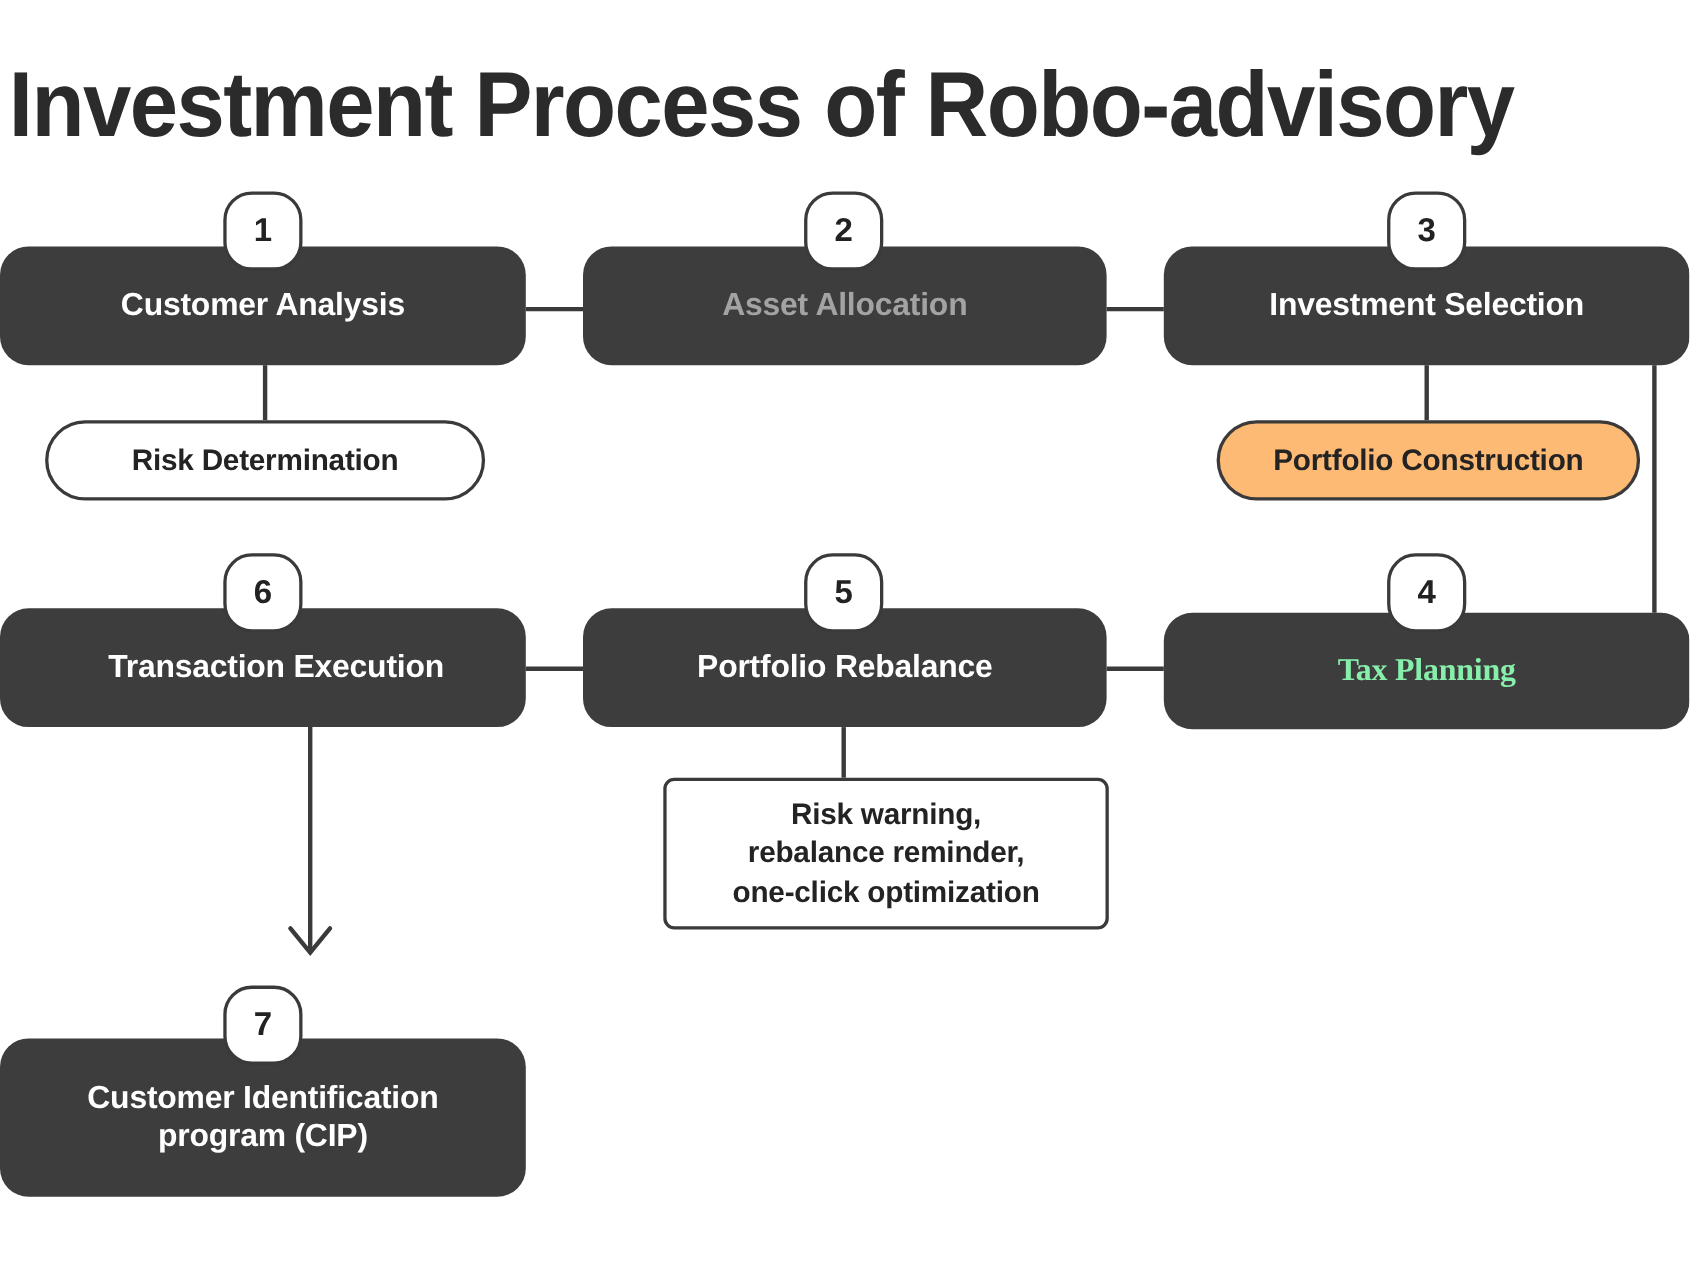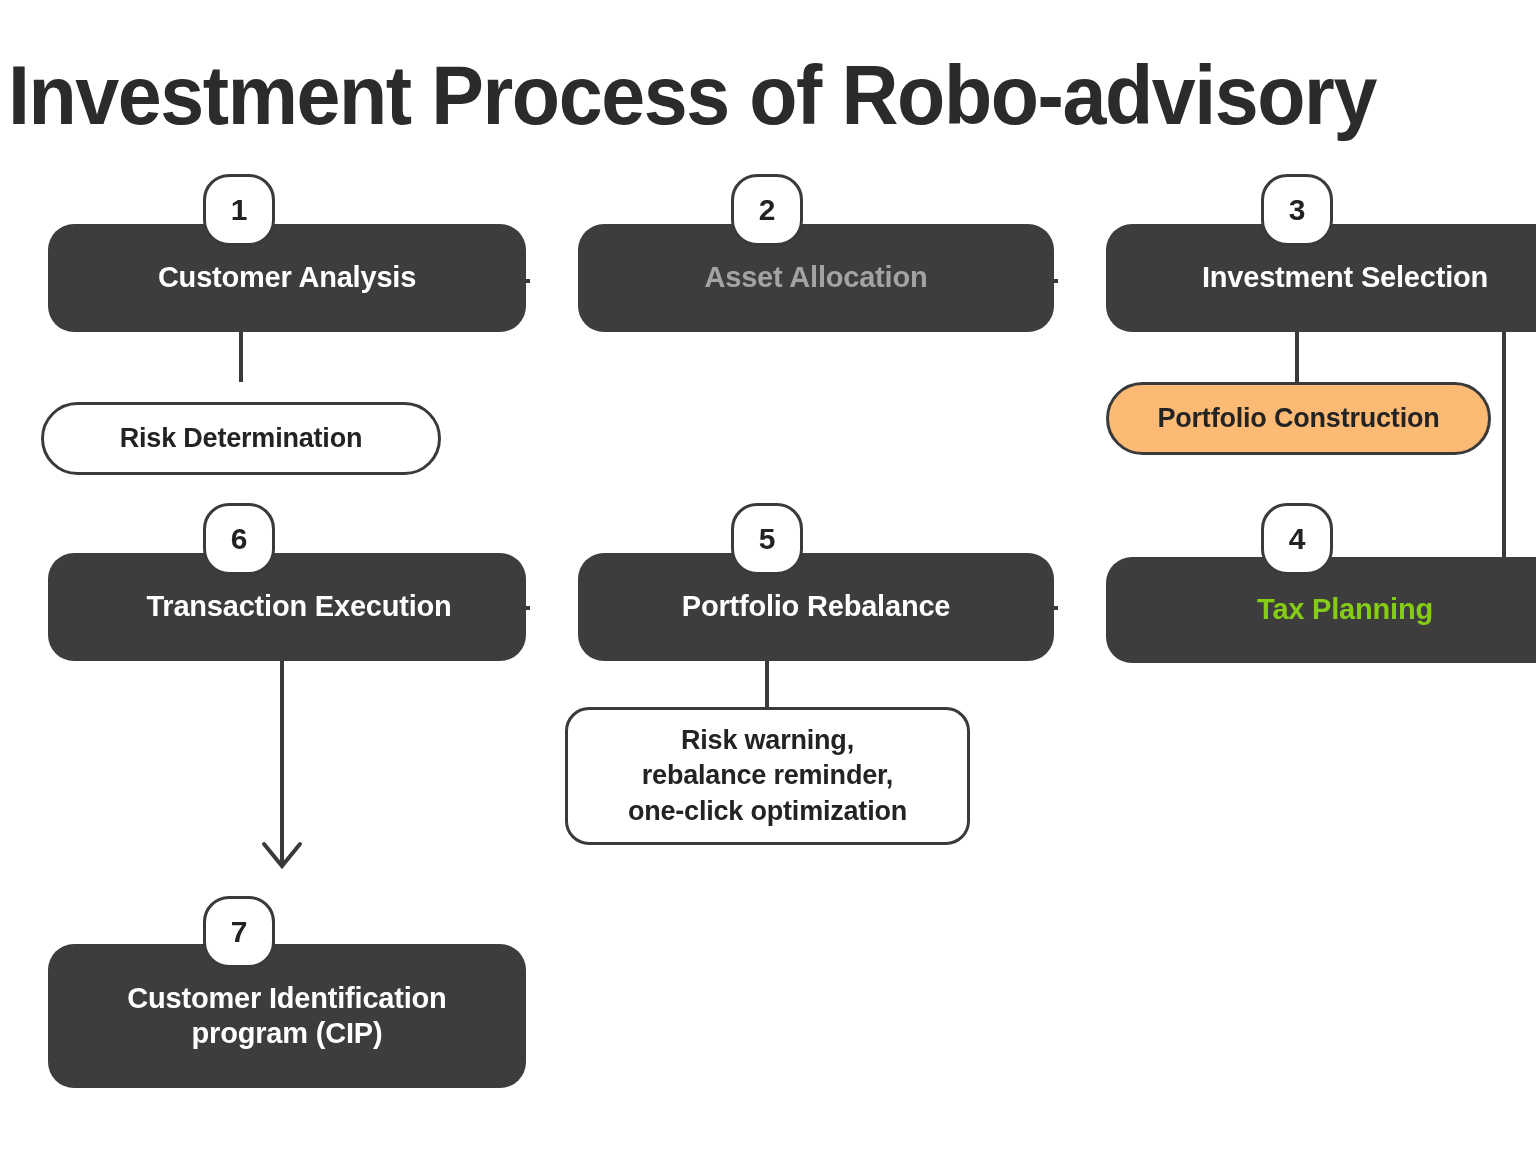--- a/index.html
+++ b/index.html
@@ -49,21 +49,20 @@
 
   
   .step-box {
     position: absolute;
     background: #3e3d3d;
     border-radius: 26px;
     display: flex;
     align-items: center;
     justify-content: center;
     box-sizing: border-box;
-    margin-left: 48px;
   }
   .step-label {
     color: #ffffff;
     font-size: 29px;
     font-weight: 700;
     text-align: center;
     line-height: 1.22;
     letter-spacing: -0.2px;
     padding: 0 14px;
     white-space: pre-line;
@@ -95,21 +94,21 @@
     position: absolute;
     background: #ffffff;
     border: 3px solid #3a3a3a;
     border-radius: 40px;
     display: flex;
     align-items: center;
     justify-content: center;
     box-sizing: border-box;
     z-index: 3;
   }
-  .detail-pill.multi { border-radius: 24px; }
+  .detail-pill.multi { border-radius: 10px; margin-left: 38px; }
   .detail-label {
     color: #232323;
     font-size: 27px;
     font-weight: 700;
     text-align: center;
     line-height: 1.32;
     letter-spacing: -0.2px;
     padding: 0 12px;
     white-space: pre-line;
   }
@@ -147,21 +146,21 @@
       <div class="step-badge" style="left: 731px; top: 174px; border-color: rgb(58, 58, 58);">
         <span>2</span>
       </div>
       <div class="step-box" style="left: 1058px; top: 224px; width: 478px; height: 108px; background: rgb(62, 61, 61);">
         <div class="step-label" style="color: rgb(255, 255, 255);">Investment Selection</div>
       </div>
       <div class="step-badge" style="left: 1261px; top: 174px; border-color: rgb(58, 58, 58);">
         <span>3</span>
       </div>
       <div class="step-box" style="left: 1058px; top: 557px; width: 478px; height: 106px; background: rgb(62, 61, 61);">
-        <div class="step-label" style="color: #84cc16;">Tax Planning</div>
+        <div class="step-label" style="color: #86efac; font-family: Liberation Serif, serif;">Tax Planning</div>
       </div>
       <div class="step-badge" style="left: 1261px; top: 503px; border-color: rgb(58, 58, 58);">
         <span>4</span>
       </div>
       <div class="step-box" style="left: 530px; top: 553px; width: 476px; height: 108px; background: rgb(62, 61, 61);">
         <div class="step-label" style="color: rgb(255, 255, 255);">Portfolio Rebalance</div>
       </div>
       <div class="step-badge" style="left: 731px; top: 503px; border-color: rgb(58, 58, 58);">
         <span>5</span>
       </div>
@@ -173,21 +172,21 @@
       </div>
       <div class="step-box" style="left: 0px; top: 944px; width: 478px; height: 144px; background: rgb(62, 61, 61);">
         <div class="step-label" style="color: rgb(255, 255, 255); text-align: center;">Customer Identification
 program (CIP)</div>
       </div>
       <div class="step-badge" style="left: 203px; top: 896px; border-color: rgb(58, 58, 58);">
         <span>7</span>
       </div>
     </div>
   <div id="details-layer">
-      <div class="detail-pill" style="left: 41px; top: 382px; width: 400px; height: 73px; border-color: rgb(58, 58, 58); background: rgb(255, 255, 255); margin-top: 20px;">
+      <div class="detail-pill" style="left: 41px; top: 382px; width: 400px; height: 73px; border-color: rgb(58, 58, 58); background: rgb(255, 255, 255);">
         <div class="detail-label" style="color: rgb(35, 35, 35);">Risk Determination</div>
       </div>
       <div class="detail-pill" style="left: 1106px; top: 382px; width: 385px; height: 73px; border-color: rgb(58, 58, 58); background: #fdba74;">
         <div class="detail-label" style="color: rgb(35, 35, 35);">Portfolio Construction</div>
       </div>
       <div class="detail-pill multi" style="left: 565px; top: 707px; width: 405px; height: 138px; border-color: rgb(58, 58, 58); background: rgb(255, 255, 255);">
         <div class="detail-label" style="color: rgb(35, 35, 35);">Risk warning,
 rebalance reminder,
 one-click optimization</div>
       </div>

